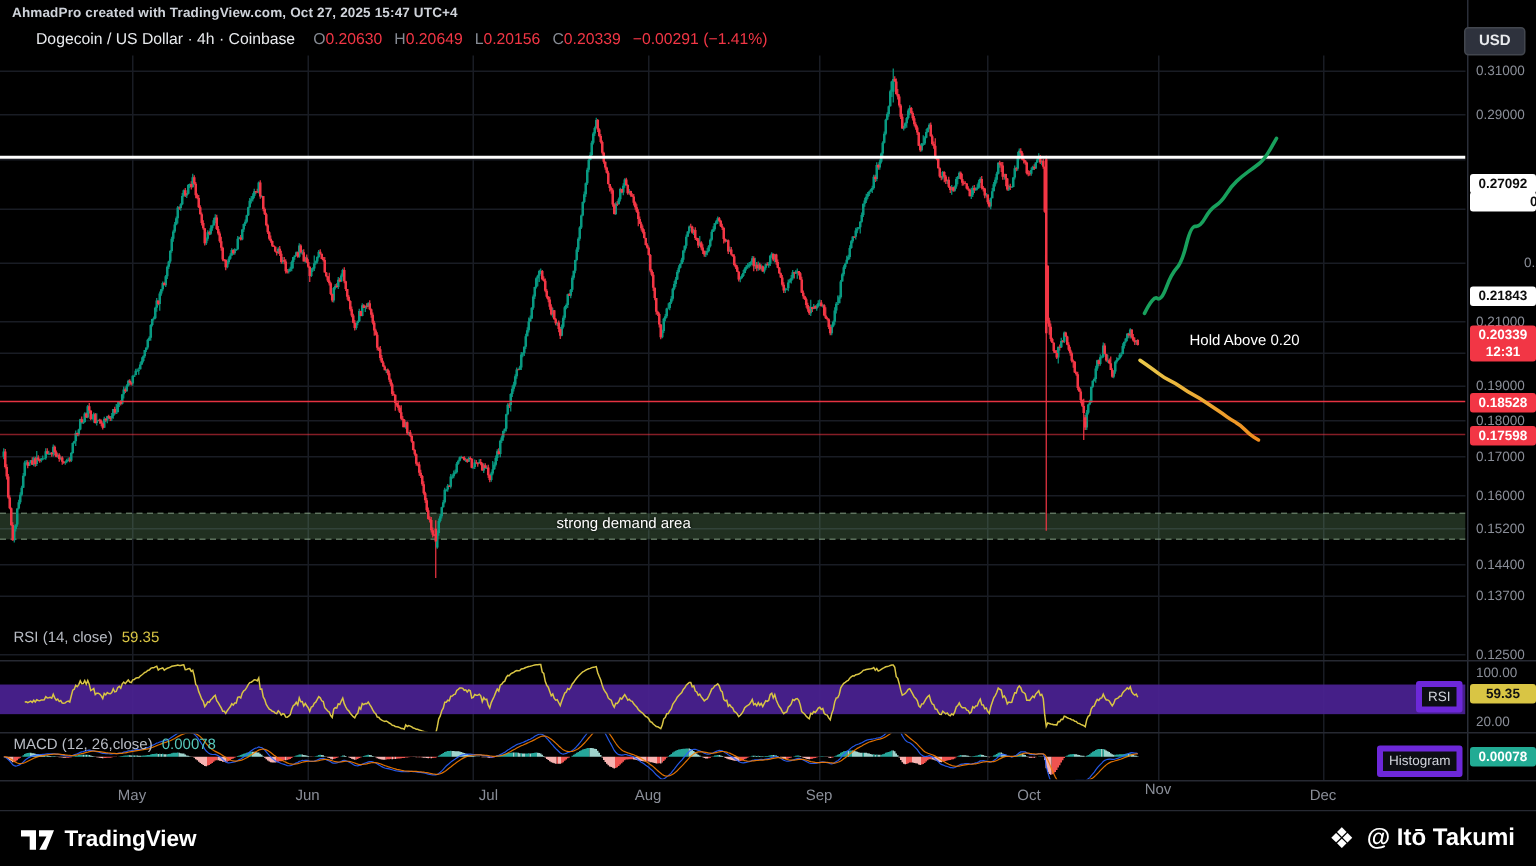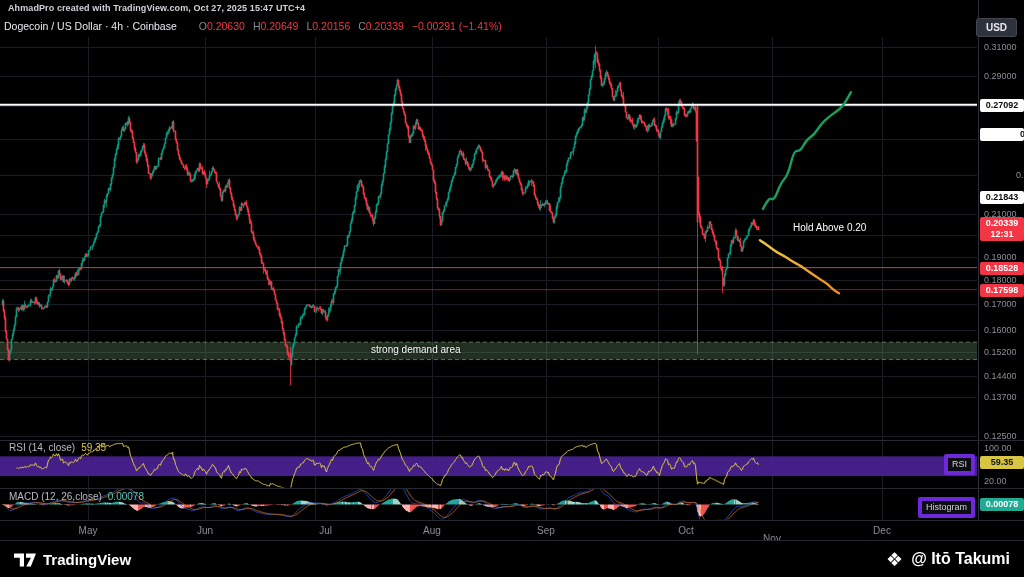--- a/index.html
+++ b/index.html
@@ -1,21 +1,21 @@
 <!DOCTYPE html>
 <html><head>
 <meta charset="utf-8">
 <style>
   *{margin:0;padding:0;box-sizing:border-box}
   html,body{background:#000}
   body{width:1024px;height:577px;overflow:hidden;font-family:"Liberation Sans","DejaVu Sans",sans-serif}
   .screen{position:relative;width:1024px;height:577px;background:#000;color:#d1d4dc;overflow:hidden}
   #chart-svg{position:absolute;left:0;top:0;display:block}
   .attribution{position:absolute;left:8px;top:3px;font-size:9px;font-weight:700;color:#cfd3da;letter-spacing:.1px;z-index:6}
-  .legend{position:absolute;left:4px;top:20px;font-size:10.5px;display:flex;gap:22px;align-items:center;white-space:nowrap;z-index:6}
+  .legend{position:absolute;left:24px;top:20px;font-size:10.5px;display:flex;gap:12px;align-items:center;white-space:nowrap;z-index:6}
   .legend .symbol{color:#e8eaed;cursor:pointer}
   .legend .ohlc{display:flex;gap:8px}
   .legend .pair .k{color:#868b94}
   .legend .pair .v{color:#f23645}
   .legend .chg{color:#f23645}
   .usd-btn{position:absolute;right:7px;top:18px;width:41px;height:19px;background:#2e323d;border:1px solid #43474f;border-radius:3px;color:#e8eaed;font-size:10px;font-weight:700;font-family:inherit;cursor:pointer;z-index:6}
   .axis-col{position:absolute;left:978px;top:0;width:46px;height:521px;border-left:1px solid #2a2e39;background:#000;z-index:4}
   .tick{position:absolute;left:5px;font-size:9px;color:#8a8e98;line-height:10px}
   .axis-badge{position:absolute;left:1px;width:44px;text-align:center;font-size:9px;line-height:11px;border-radius:2px;padding:1px 0;z-index:5}
   .axis-badge.white{background:#ffffff;color:#0b0b0b;font-weight:700}
@@ -128,47 +128,47 @@
       <div class="tick" style="top: 170px; margin-left: 32px;">0.23000</div>
       <div class="tick" style="top: 209px;">0.21000</div>
       <div class="tick" style="top: 252px;">0.19000</div>
       <div class="tick" style="top: 275px;">0.18000</div>
       <div class="tick" style="top: 299px;">0.17000</div>
       <div class="tick" style="top: 325px;">0.16000</div>
       <div class="tick" style="top: 347px;">0.15200</div>
       <div class="tick" style="top: 371px;">0.14400</div>
       <div class="tick" style="top: 392px;">0.13700</div>
       <div class="tick" style="top: 431px;">0.12500</div>
-      <div class="axis-badge white" style="top: 99px;">0.27092</div>
+      <div class="axis-badge white" style="top: 116px;">0.27092</div>
       <div class="axis-badge white" style="top: 128px; padding-left: 40px;">0.25287</div>
       <div class="axis-badge white" style="top: 191px;">0.21843</div>
       <div class="axis-badge red" style="top: 217px;">0.20339<div>12:31</div></div>
       <div class="axis-badge red" style="top: 262px;">0.18528</div>
       <div class="axis-badge red" style="top: 284px;">0.17598</div>
       <div class="tick" style="top: 443px;">100.00</div>
       <div class="tick" style="top: 476px;">20.00</div>
       <div class="axis-badge yellow" style="top: 456px;">59.35</div>
       <div class="axis-badge teal" style="top: 498px;">0.00078</div>
     </div>
 
   <div class="time-axis" id="time-axis">
       <div class="month" style="top: 4px; left: 88px;">May</div>
       <div class="month" style="top: 4px; left: 205px;">Jun</div>
       <div class="month" style="top: 4px; left: 315px; text-align: right;">Jul</div>
       <div class="month" style="top: 4px; left: 432px;">Aug</div>
       <div class="month" style="top: 4px; left: 546px;">Sep</div>
       <div class="month" style="top: 4px; left: 686px;">Oct</div>
-      <div class="month" style="top: 12px; left: 772px;">Nov</div>
+      <div class="month" style="top: 0; left: 772px;">Nov</div>
       <div class="month" style="top: 4px; left: 882px;">Dec</div>
     </div>
 
   <div class="anno" id="anno-0" style="left: 793px; top: 222px;">Hold Above 0.20</div>
   <div class="anno" id="anno-1" style="left: 371px; top: 344px;">strong demand area</div>
 
-  <div class="ind-label" style="top:442px">
+  <div class="ind-label" style="top:420px">
     <span>RSI (14, close)</span><span class="val-y">59.35</span>
   </div>
   <div class="ind-label" style="top:491px">
     <span>MACD (12, 26,close)</span><span class="val-t">0.00078</span>
   </div>
 
   <div class="mini-badge" style="top:454px">RSI</div>
   <div class="mini-badge" style="top:497px">Histogram</div>
 
   <div class="sep" style="top:440px"></div>

